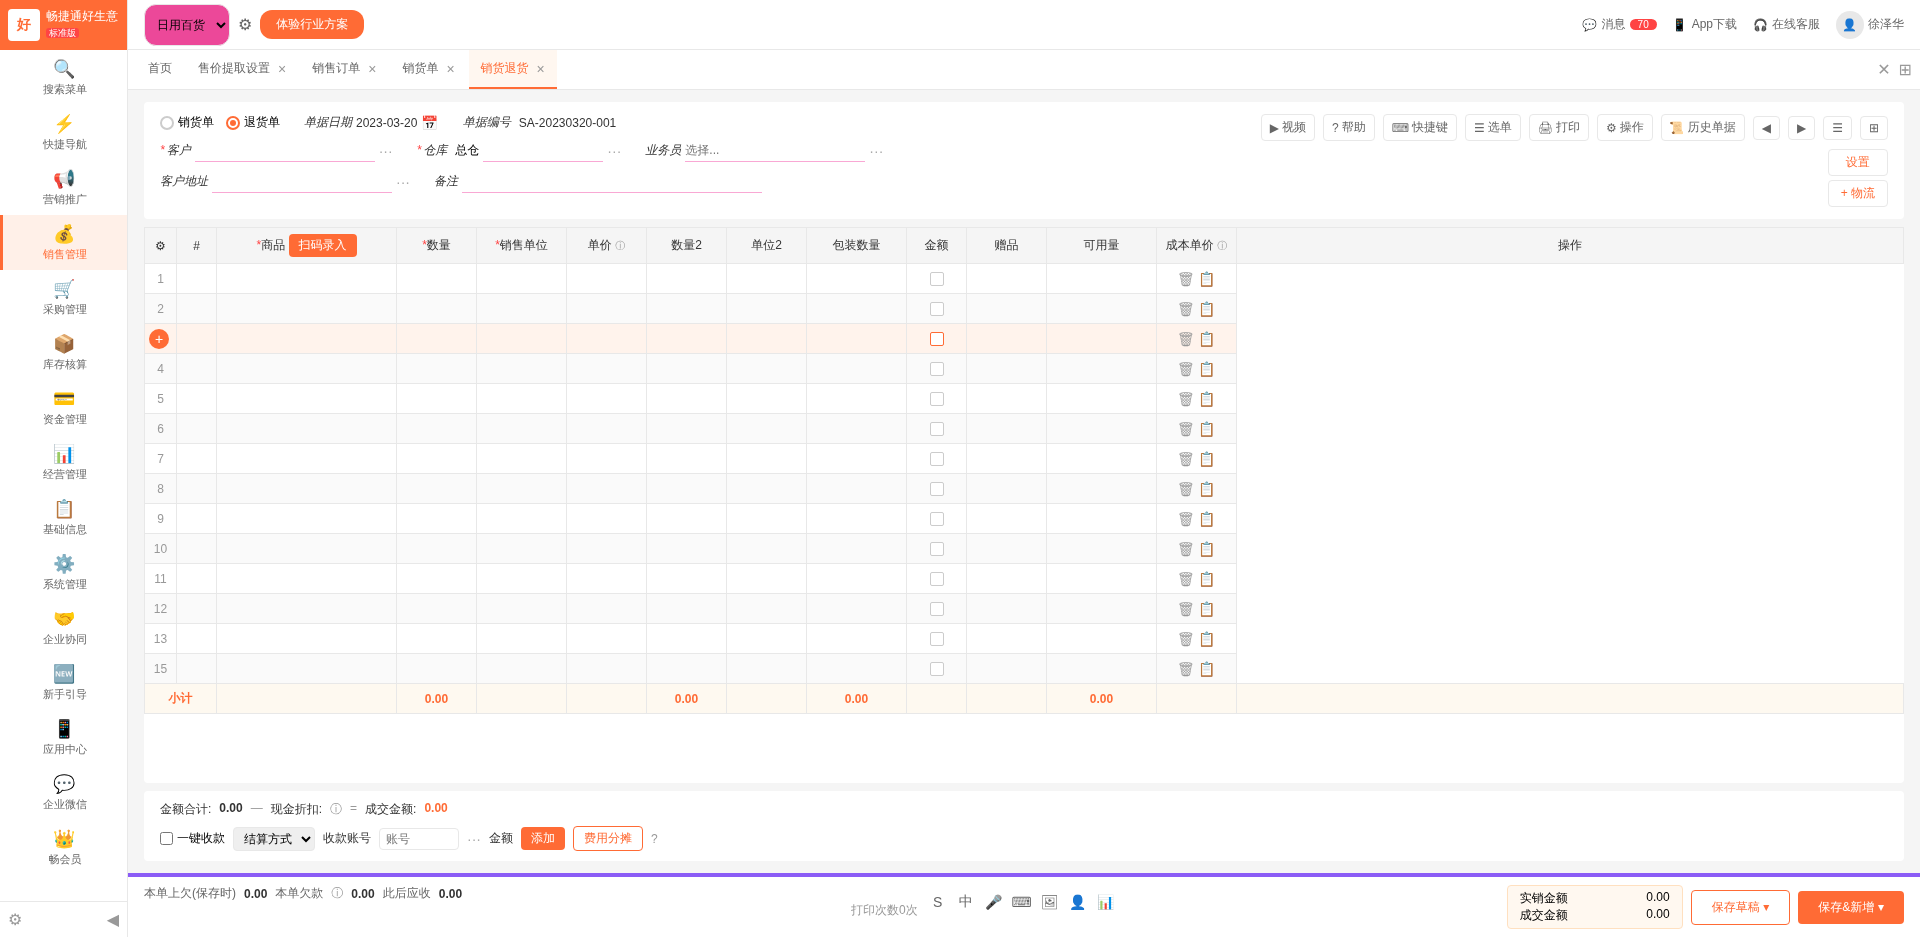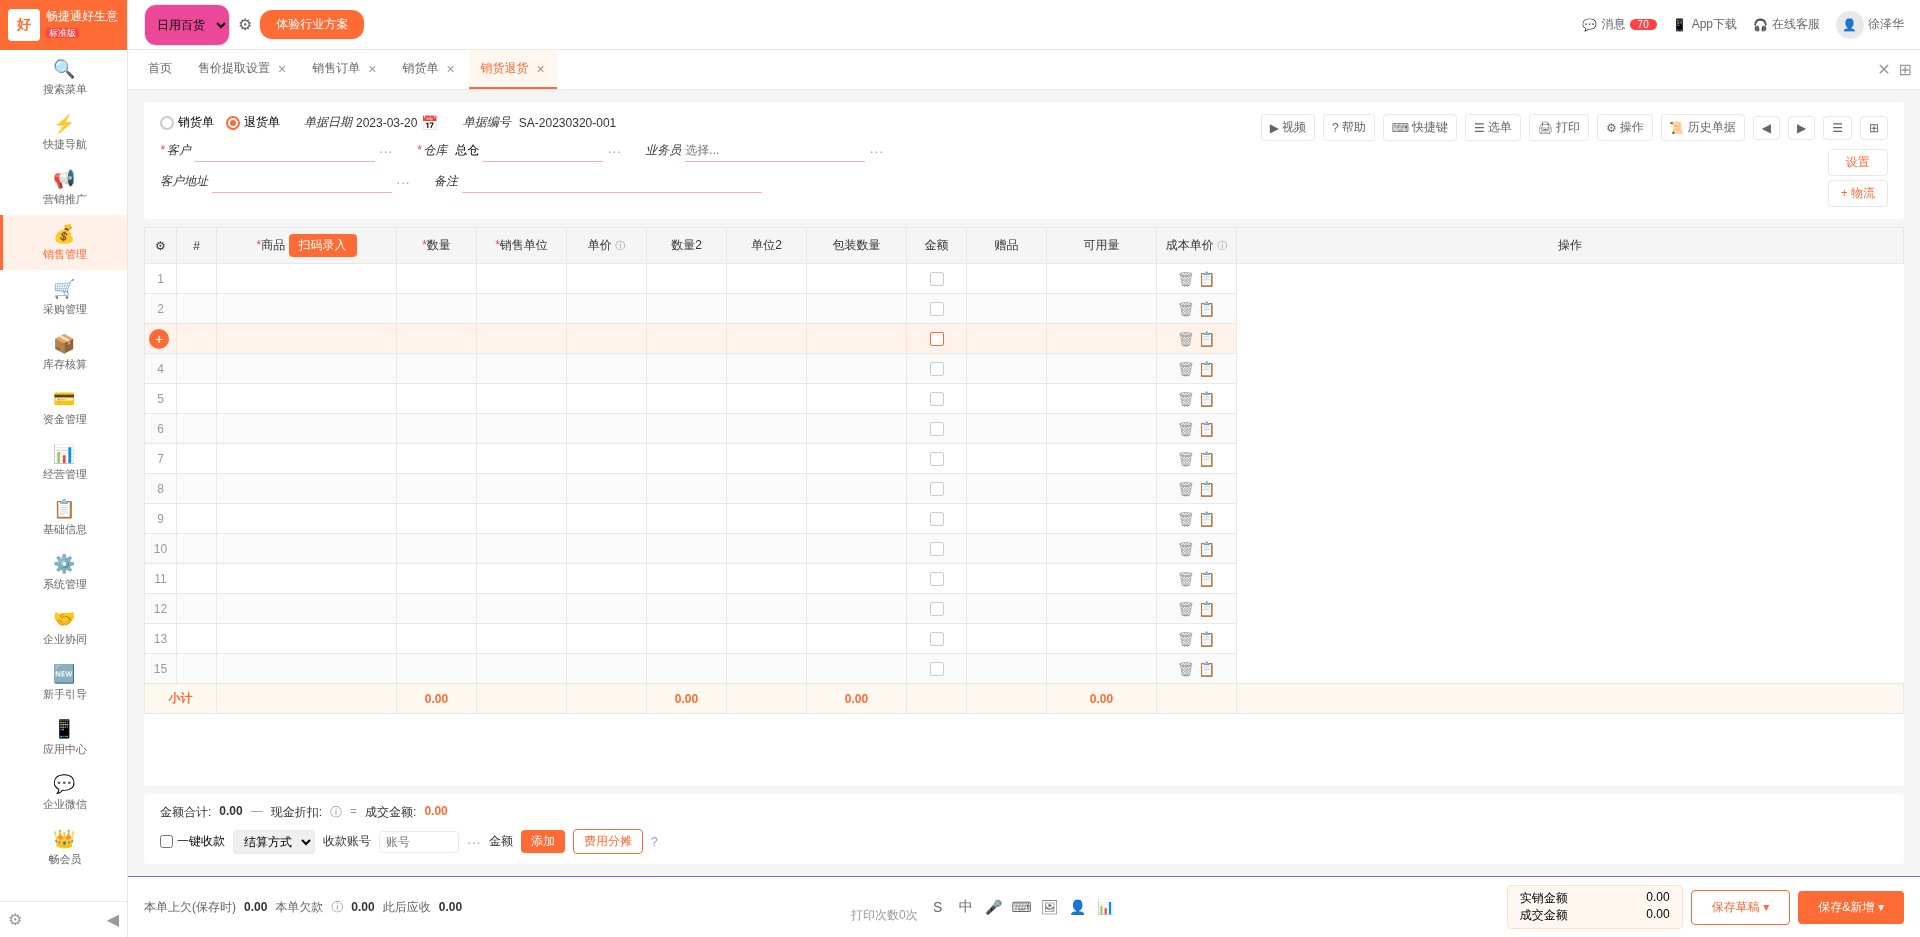--- a/index.html
+++ b/index.html
@@ -89,21 +89,21 @@
     .minus-sign { color: #999; }
     .equals-sign { color: #999; }
     .deal-amount { color: #ff6b35; font-weight: bold; }
     .bottom-row2 { display: flex; align-items: center; gap: 8px; }
     .checkbox-label { display: flex; align-items: center; gap: 4px; }
     .add-btn { background: #ff6b35; color: #fff; border: none; border-radius: 4px; padding: 3px 10px; cursor: pointer; }
     .fee-btn { border: 1px solid #ff6b35; color: #ff6b35; background: #fff; border-radius: 4px; padding: 3px 10px; cursor: pointer; }
     .question-icon { color: #999; cursor: pointer; }
 
     
-    .footer { background: #fff; border-top: 1px solid #8b5cf6; padding: 8px 16px; display: flex; align-items: center; justify-content: space-between; flex-shrink: 0; }
+    .footer { background: #fff; border-top: 4px solid #8b5cf6; padding: 8px 16px; display: flex; align-items: flex-start; justify-content: space-between; flex-shrink: 0; }
     .footer-left { display: flex; align-items: center; gap: 8px; color: #666; }
     .footer-mid { display: flex; align-items: center; gap: 8px; }
     .footer-right { display: flex; align-items: center; gap: 8px; }
     .summary-box { background: #fff8f0; border: 1px solid #ffe0c0; border-radius: 4px; padding: 4px 12px; display: flex; flex-direction: column; align-items: flex-end; }
     .summary-row { display: flex; justify-content: space-between; gap: 16px; width: 150px; }
     .save-draft-btn { background: #fff; border: 1px solid #ff6b35; color: #ff6b35; border-radius: 4px; padding: 8px 20px; cursor: pointer; font-size: 13px; }
     .save-new-btn { background: #ff6b35; color: #fff; border: none; border-radius: 4px; padding: 8px 20px; cursor: pointer; font-size: 13px; }
     .footer-icons { display: flex; gap: 4px; }
     .footer-icon { width: 24px; height: 24px; display: flex; align-items: center; justify-content: center; cursor: pointer; color: #666; font-size: 14px; }
   </style>

